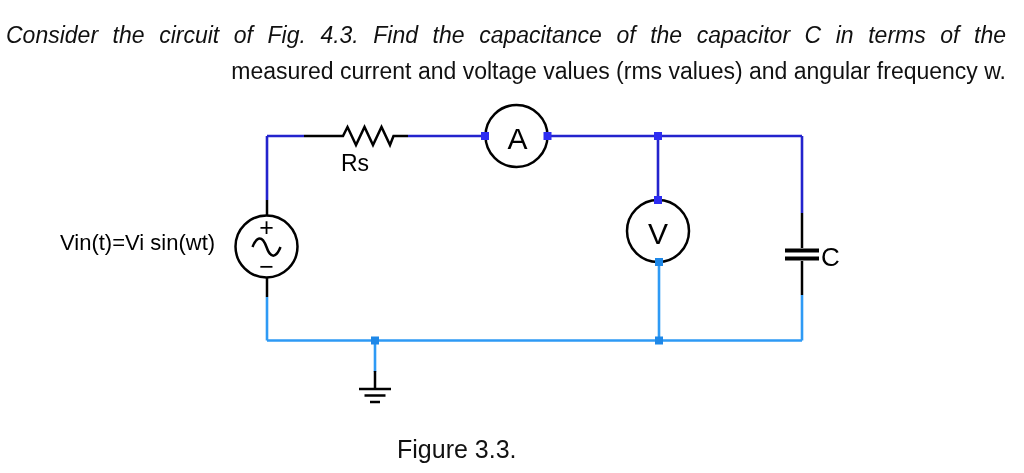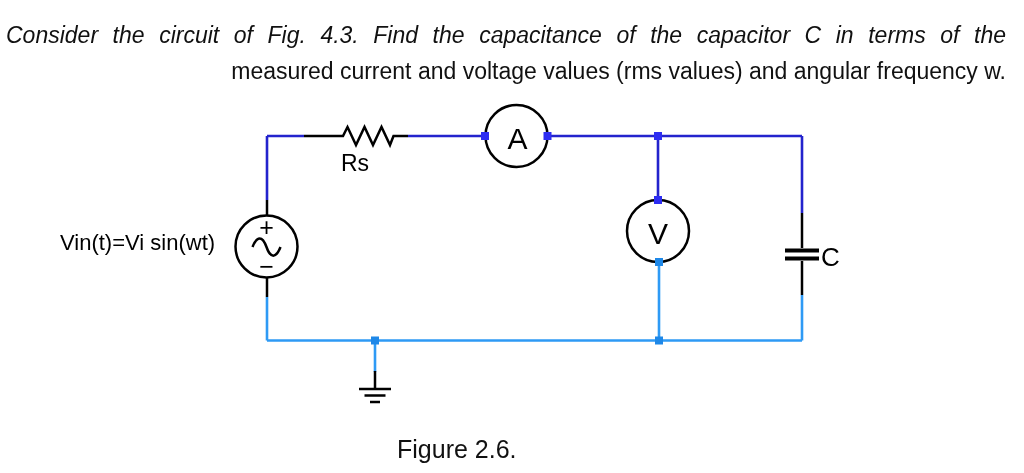--- a/index.html
+++ b/index.html
@@ -105,15 +105,15 @@
       <rect class="dot-dark" x="654" y="196" width="8" height="8"></rect>
       <rect class="dot-light" x="655" y="258" width="8" height="8"></rect>
       <rect class="dot-light" x="371" y="336.5" width="8" height="8"></rect>
       <rect class="dot-light" x="655" y="336.5" width="8" height="8"></rect>
     </g>
   </svg>
 
   <div id="vin-label" class="comp-label">Vin(t)=Vi sin(wt)</div>
   <div id="rs-label" class="comp-label">Rs</div>
   <div id="c-label" class="comp-label">C</div>
-  <div id="figure-caption">Figure 2.6.</div>
+  <div id="figure-caption">Figure 3.3.</div>
 
 </div>
 
 </body></html>

